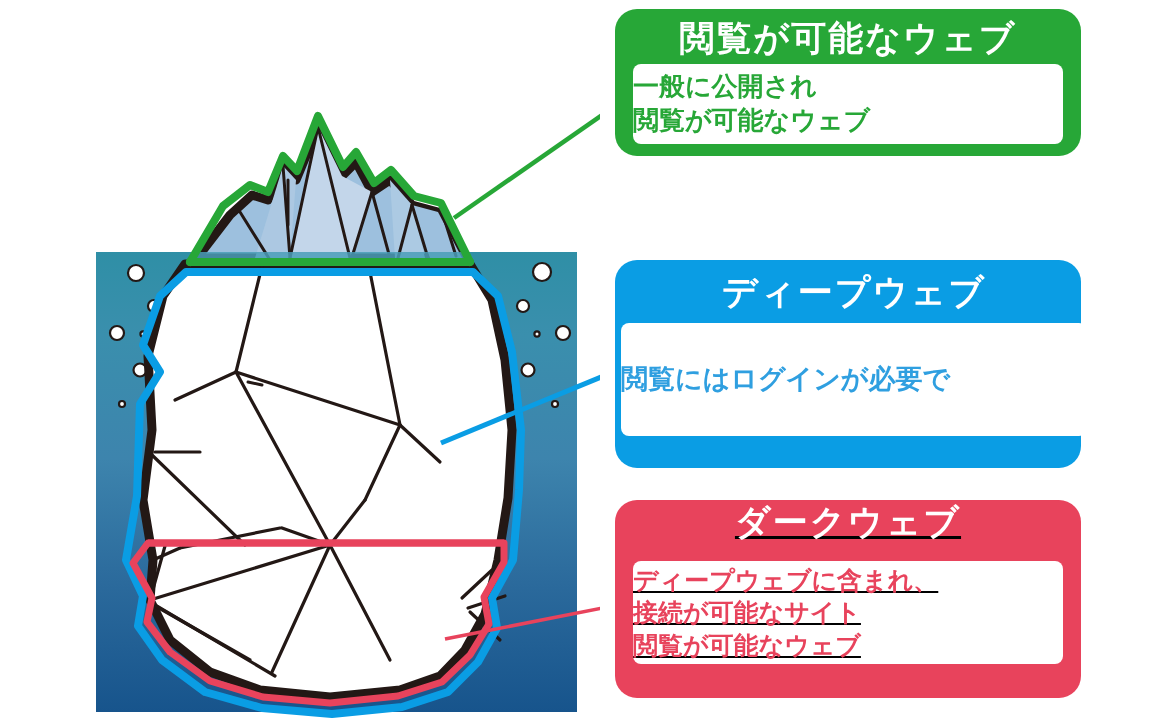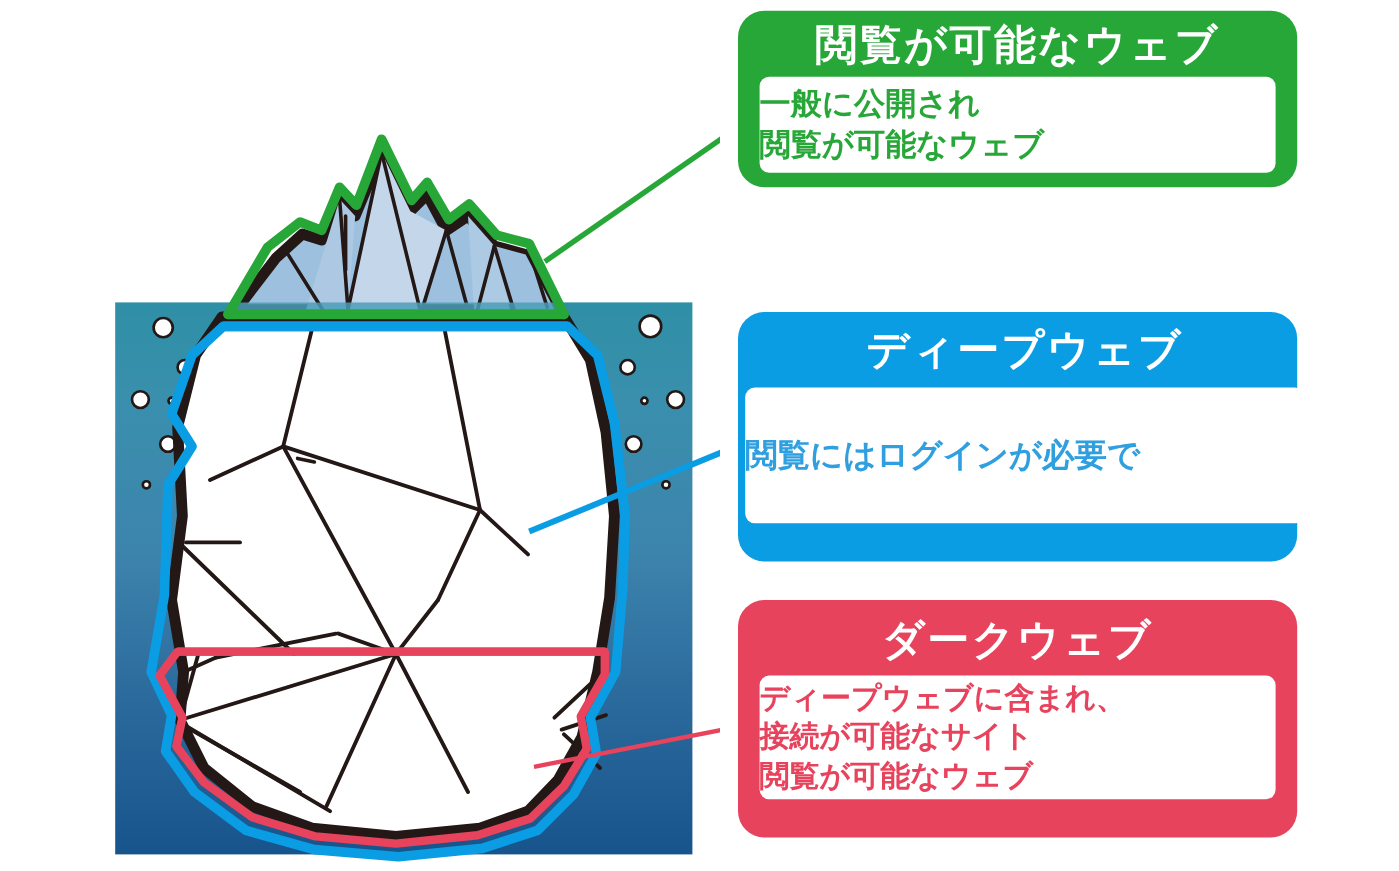--- a/index.html
+++ b/index.html
@@ -66,25 +66,26 @@
   #panel-deep .panel-title{font-size:35px;margin-top:6px;}
   #panel-deep .panel-body{
     width:466px;height:113px;margin-top:12px;
     color:#2f9fe0;font-size:27px;
   }
 
   
   #panel-dark{
     left:615px;top:500px;width:466px;height:198px;
     background:#e8435c;
-    padding:12px 16px 12px 16px;
+    padding:0 16px 12px 16px;
+    text-decoration:underline;
   }
   #panel-dark .panel-title{font-size:35px;margin-top:4px;}
   #panel-dark .panel-body{
-    width:430px;height:103px;margin-top:10px;
+    width:430px;height:103px;margin-top:20px;
     color:#e8435c;font-size:25px;
   }
   .bodyline{display:block;}
 </style>
 </head>
 <body>
 
 <div id="stage">
 
   <svg id="illustration" viewBox="0 0 600 726">

